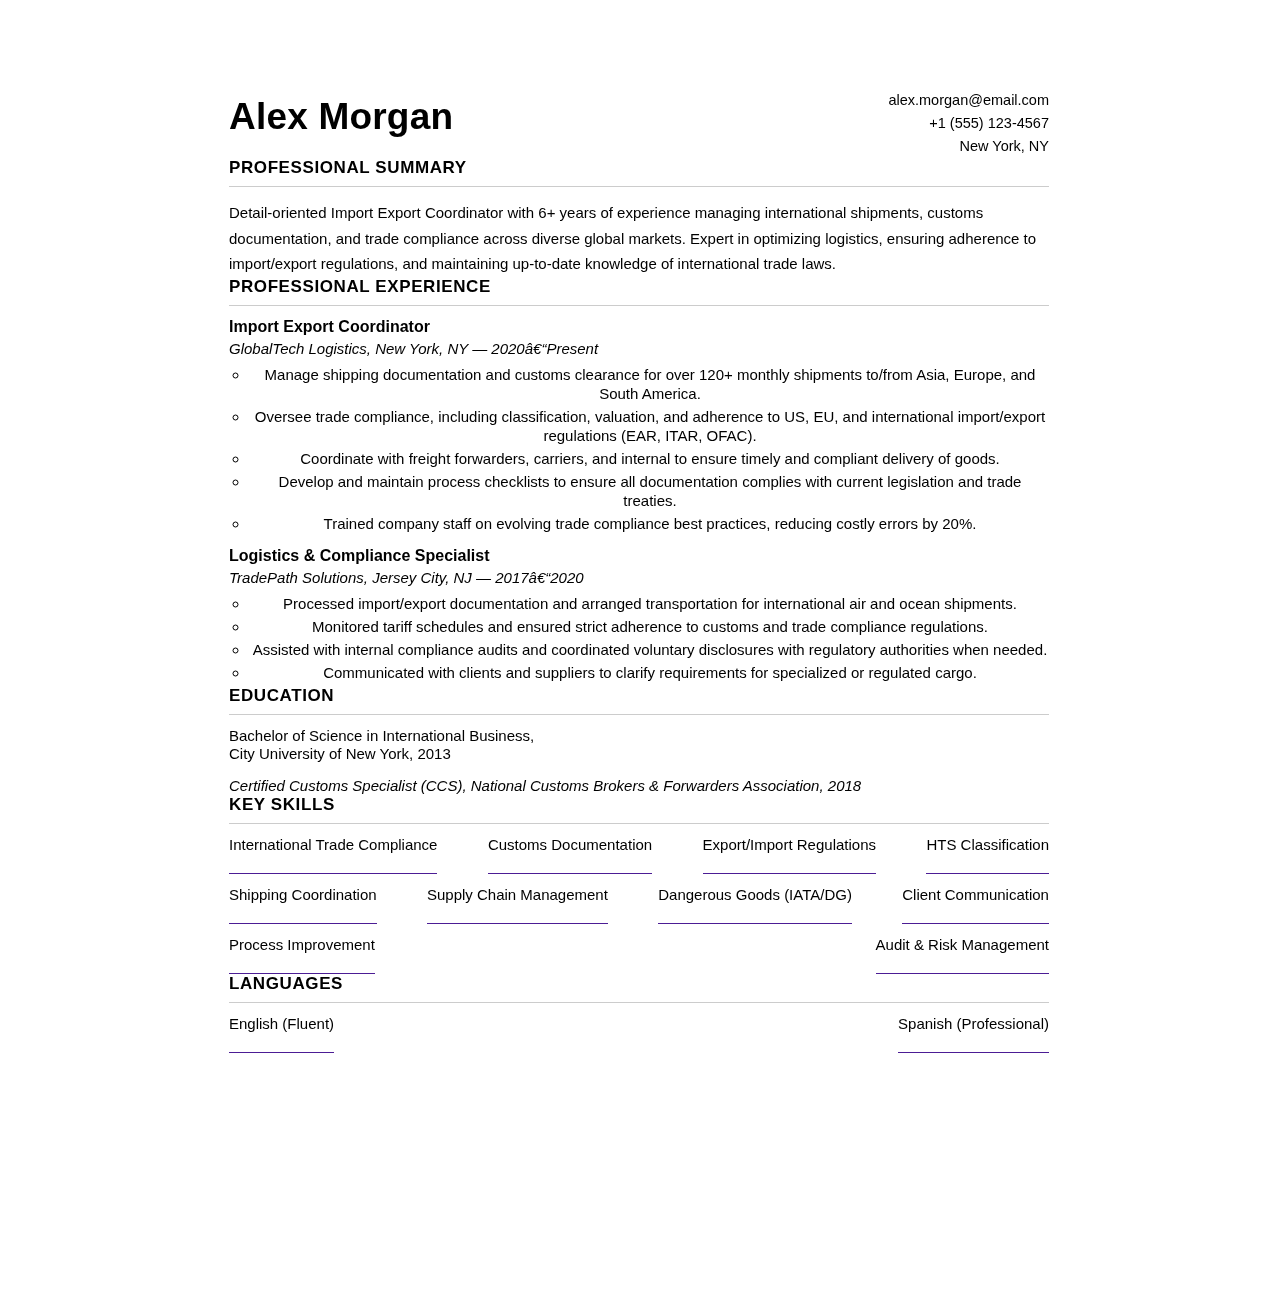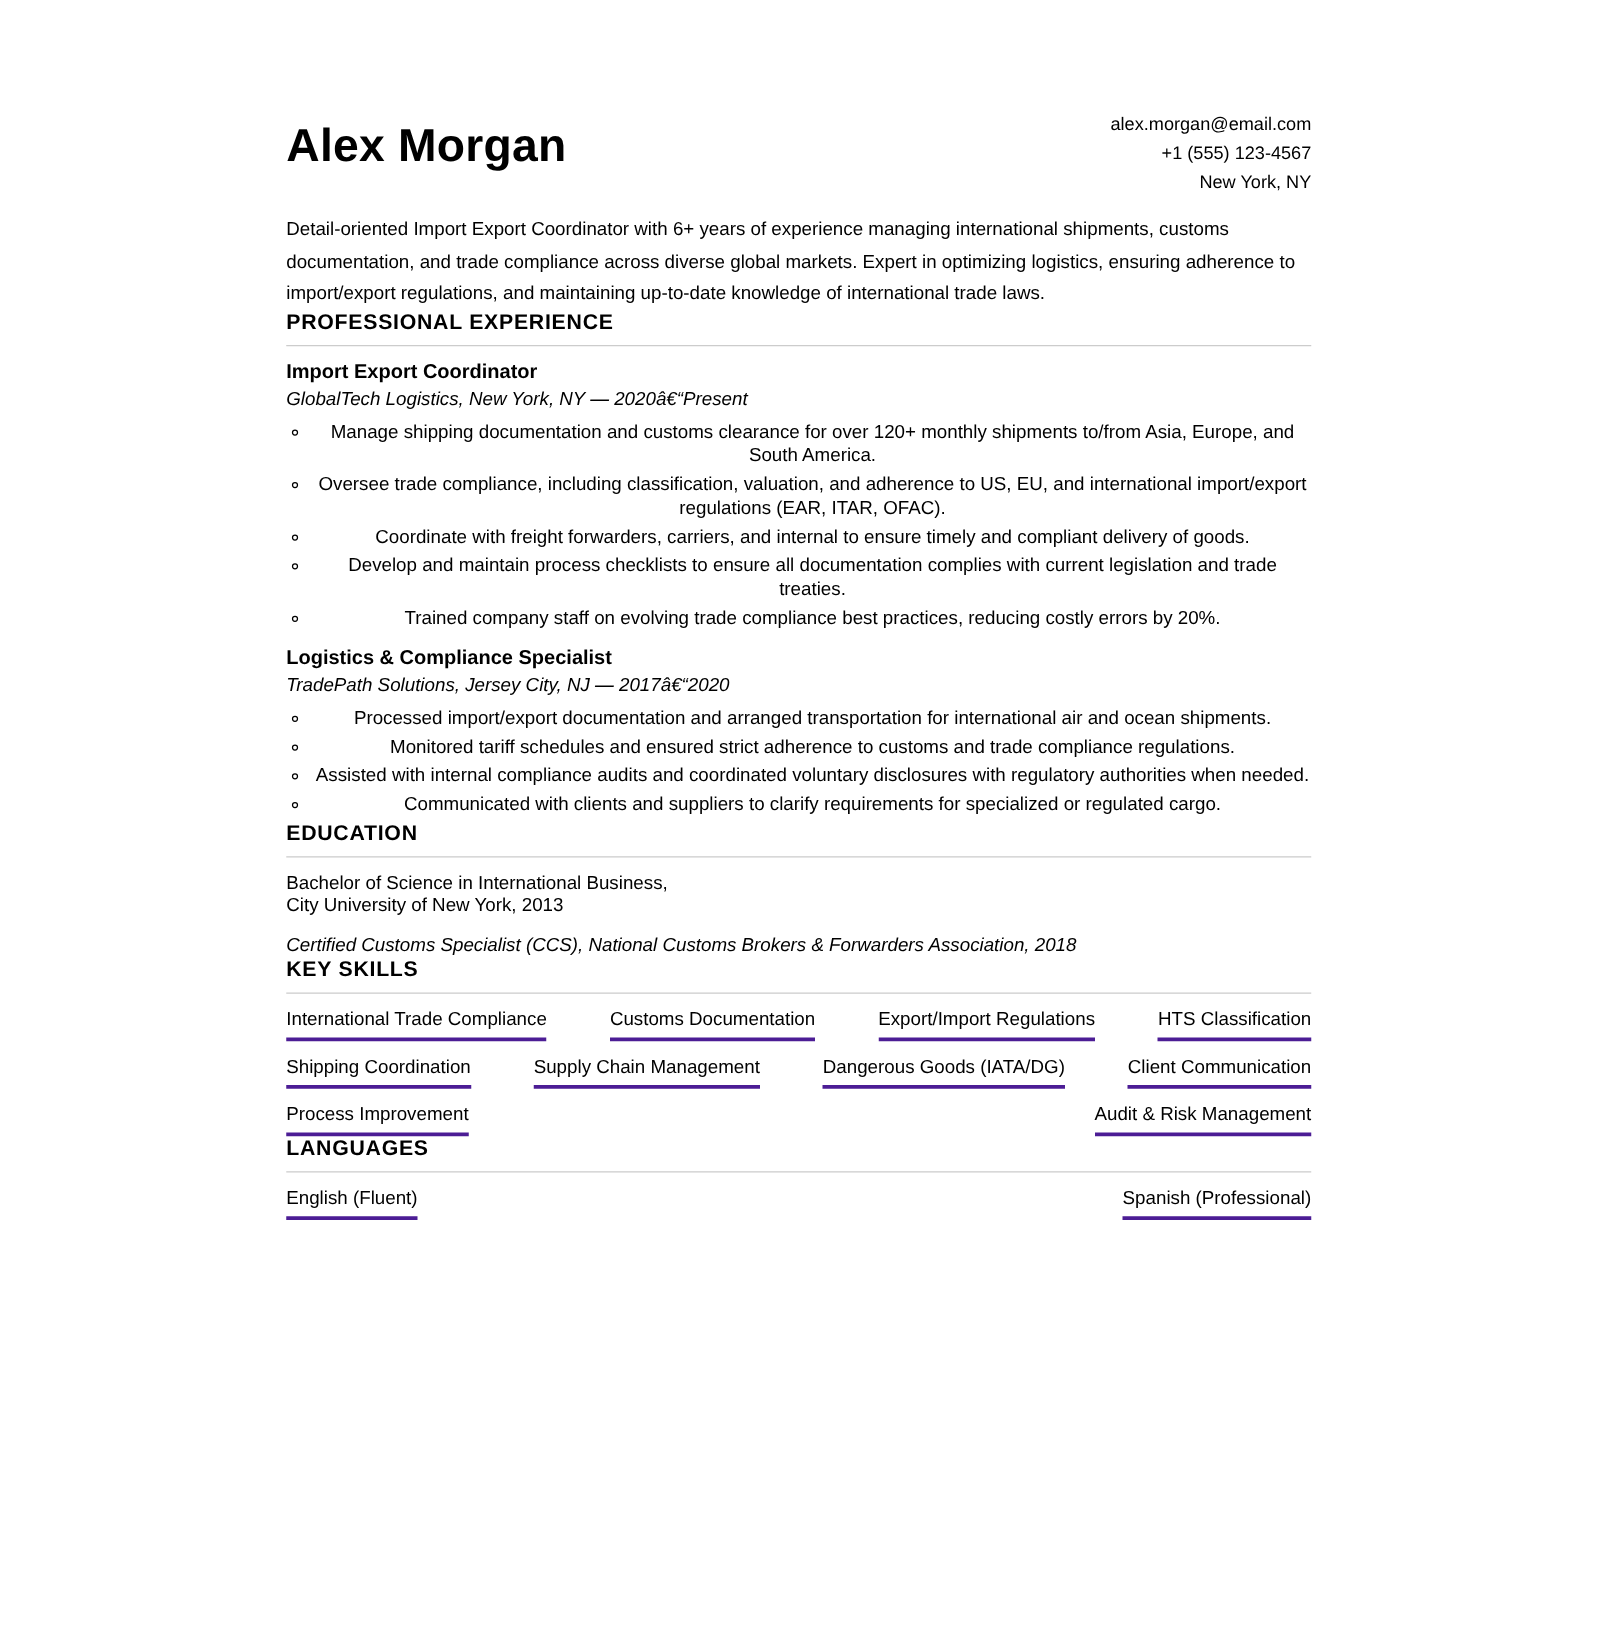--- a/index.html
+++ b/index.html
@@ -87,39 +87,40 @@
   }
   .skill-rows { margin-top: 2px; }
   .skill-row {
     display: flex;
     margin-top: 12px;
     font-size: 15px;
   }
   .skill-row.between { justify-content: space-between; }
   .skill-row.start   { justify-content: space-between; gap: 31px; }
   .chip {
-    border-bottom: 3px solid #4c1d95;
-    padding-bottom: 6px;
+    border-bottom: 1px solid #4c1d95;
+    padding-bottom: 20px;
     white-space: nowrap;
   }
 </style>
 </head>
 <body>
 
 <div class="page">
 
   <div class="header-row">
     <h1 class="name">Alex Morgan</h1>
     <div class="contact">
       <div>alex.morgan@email.com</div>
       <div>+1 (555) 123-4567</div>
       <div>New York, NY</div>
     </div>
   </div>
 
+  <h2 class="sec sec-summary">PROFESSIONAL SUMMARY</h2>
   <p class="summary">Detail-oriented Import Export Coordinator with 6+ years of experience managing international shipments, customs documentation, and trade compliance across diverse global markets. Expert in optimizing logistics, ensuring adherence to import/export regulations, and maintaining up-to-date knowledge of international trade laws.</p>
 
   <h2 class="sec sec-exp">PROFESSIONAL EXPERIENCE</h2>
 
   <div class="job job1">
     <h3>Import Export Coordinator</h3>
     <div class="company">GlobalTech Logistics, New York, NY — 2020â€“Present</div>
     <ul class="duties">
         <li>Manage shipping documentation and customs clearance for over 120+ monthly shipments to/from Asia, Europe, and South America.</li>
         <li>Oversee trade compliance, including classification, valuation, and adherence to US, EU, and international import/export regulations (EAR, ITAR, OFAC).</li>

